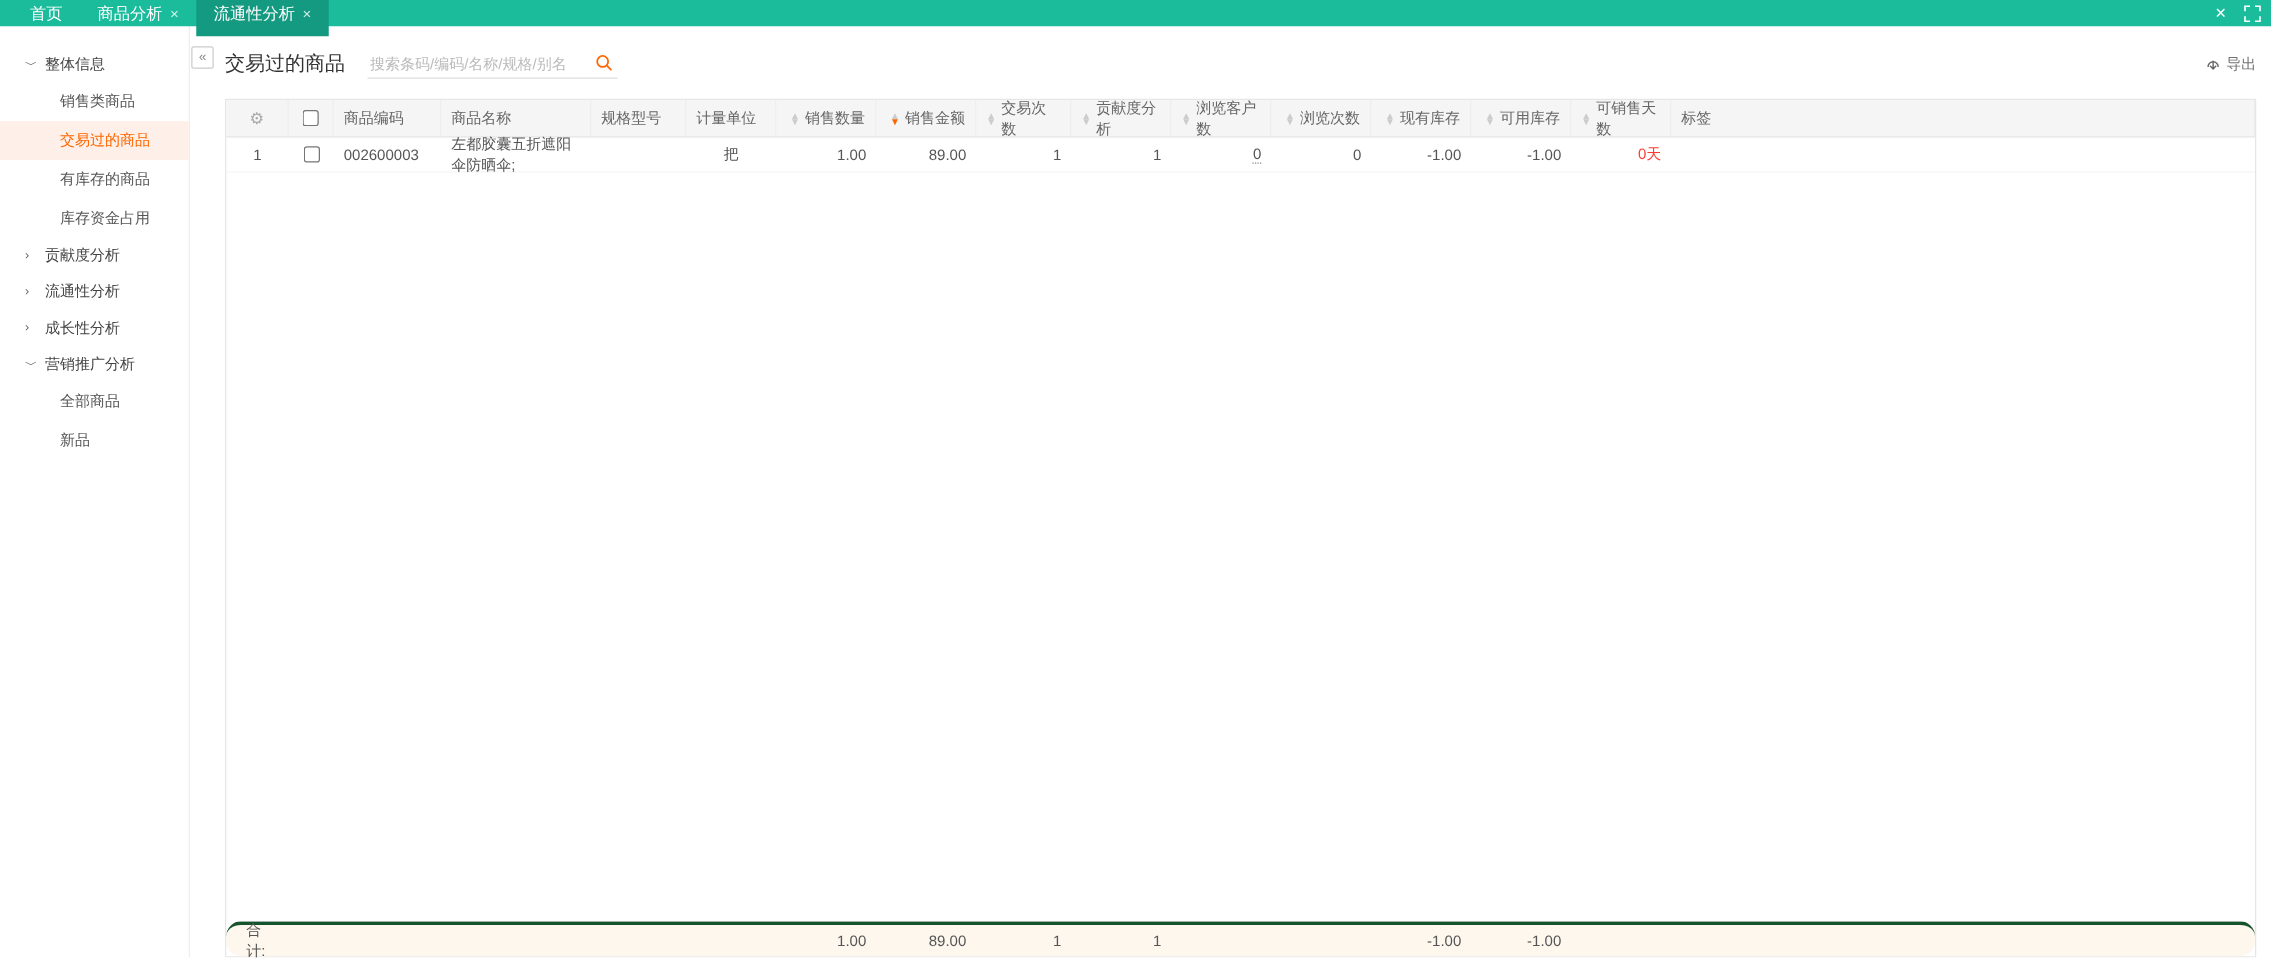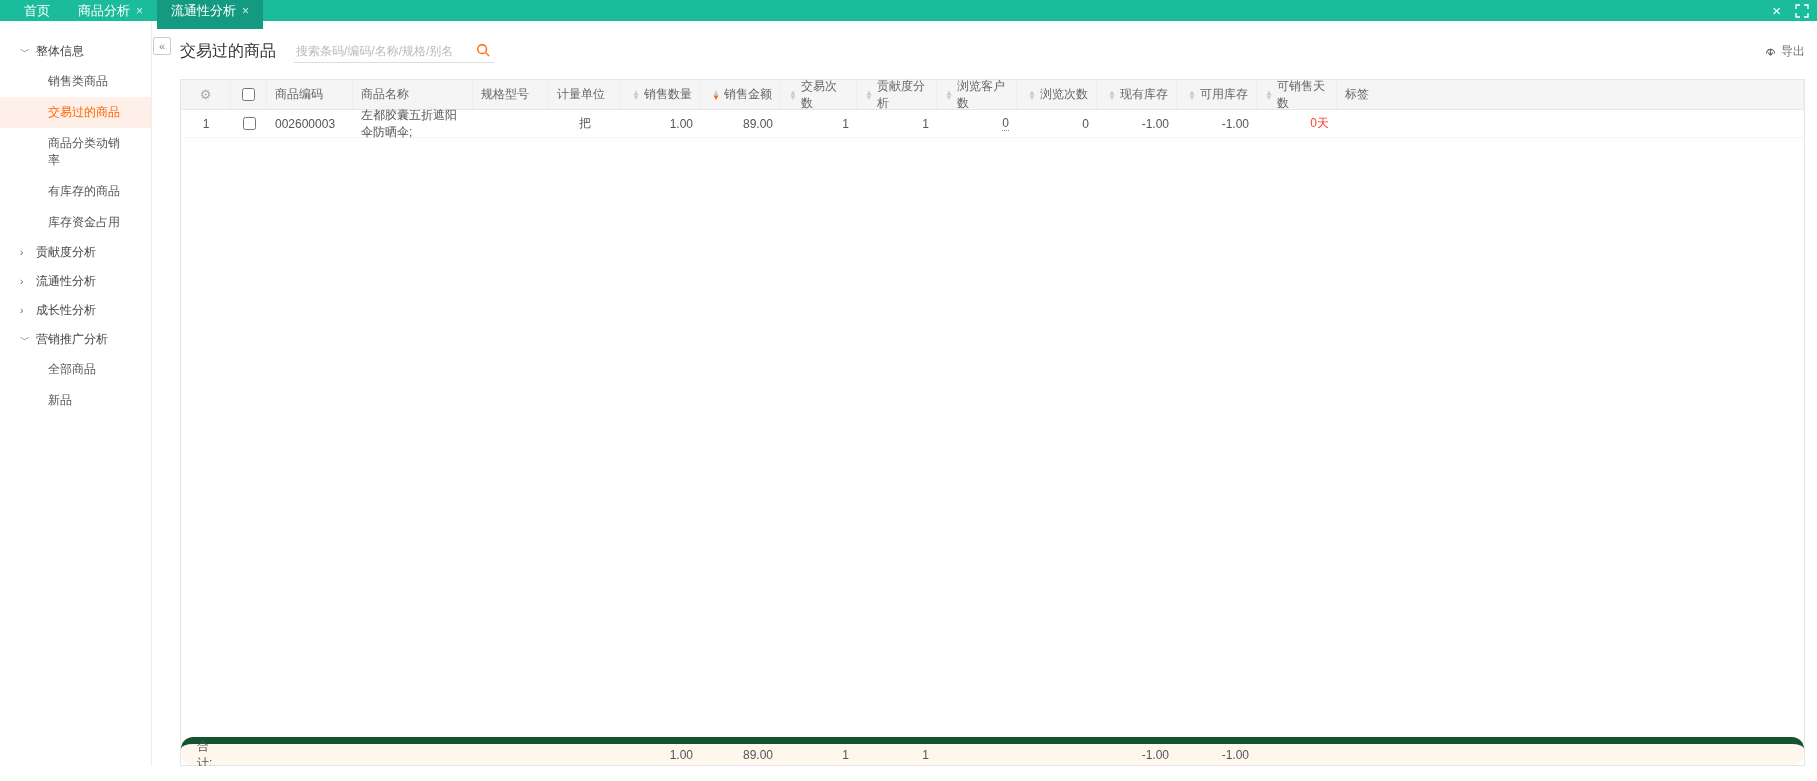--- a/index.html
+++ b/index.html
@@ -68,21 +68,21 @@
     .c-bcnt { width: 80px; }
     .c-stock { width: 80px; }
     .c-avail { width: 80px; }
     .c-days { width: 80px; }
     .c-tag { flex:1;text-align:right; }
     
     .gear { color:#aaa; font-size:13px; cursor:pointer; }
     input[type=checkbox] { cursor:pointer; }
     
     
-    .tfoot { background: #fdf7ee; display: flex; height: 28px; align-items: center; border-top:7px solid #14532d; position:absolute; bottom:0; left:0; right:0;border-radius:12px; }
+    .tfoot { background: #fdf7ee; display: flex; height: 28px; align-items: center; border-top:3px solid #14532d; position:absolute; bottom:0; left:0; right:0;border-radius:12px; }
     .tfoot .td { color:#555; }
     
     svg { display:block; }
   </style>
 </head>
 <body>
 
 <div class="topbar">
   <div class="tab">
       <span>首页</span>
@@ -108,21 +108,20 @@
 <div class="container">
 
   <div class="sidebar">
     <div class="side-group">
       <div class="side-header">
           <span class="chev">﹀</span>
           <span>整体信息</span>
         </div>
       <div class="side-item"><span>销售类商品</span></div>
       <div class="side-item active"><span>交易过的商品</span></div>
-      <div class="side-item"><span>商品分类动销率</span></div>
       <div class="side-item"><span>有库存的商品</span></div>
       <div class="side-item"><span>库存资金占用</span></div>
     </div>
     <div class="side-header">
         <span class="chev">›</span>
         <span>贡献度分析</span>
       </div>
     <div class="side-header">
         <span class="chev">›</span>
         <span>流通性分析</span>

